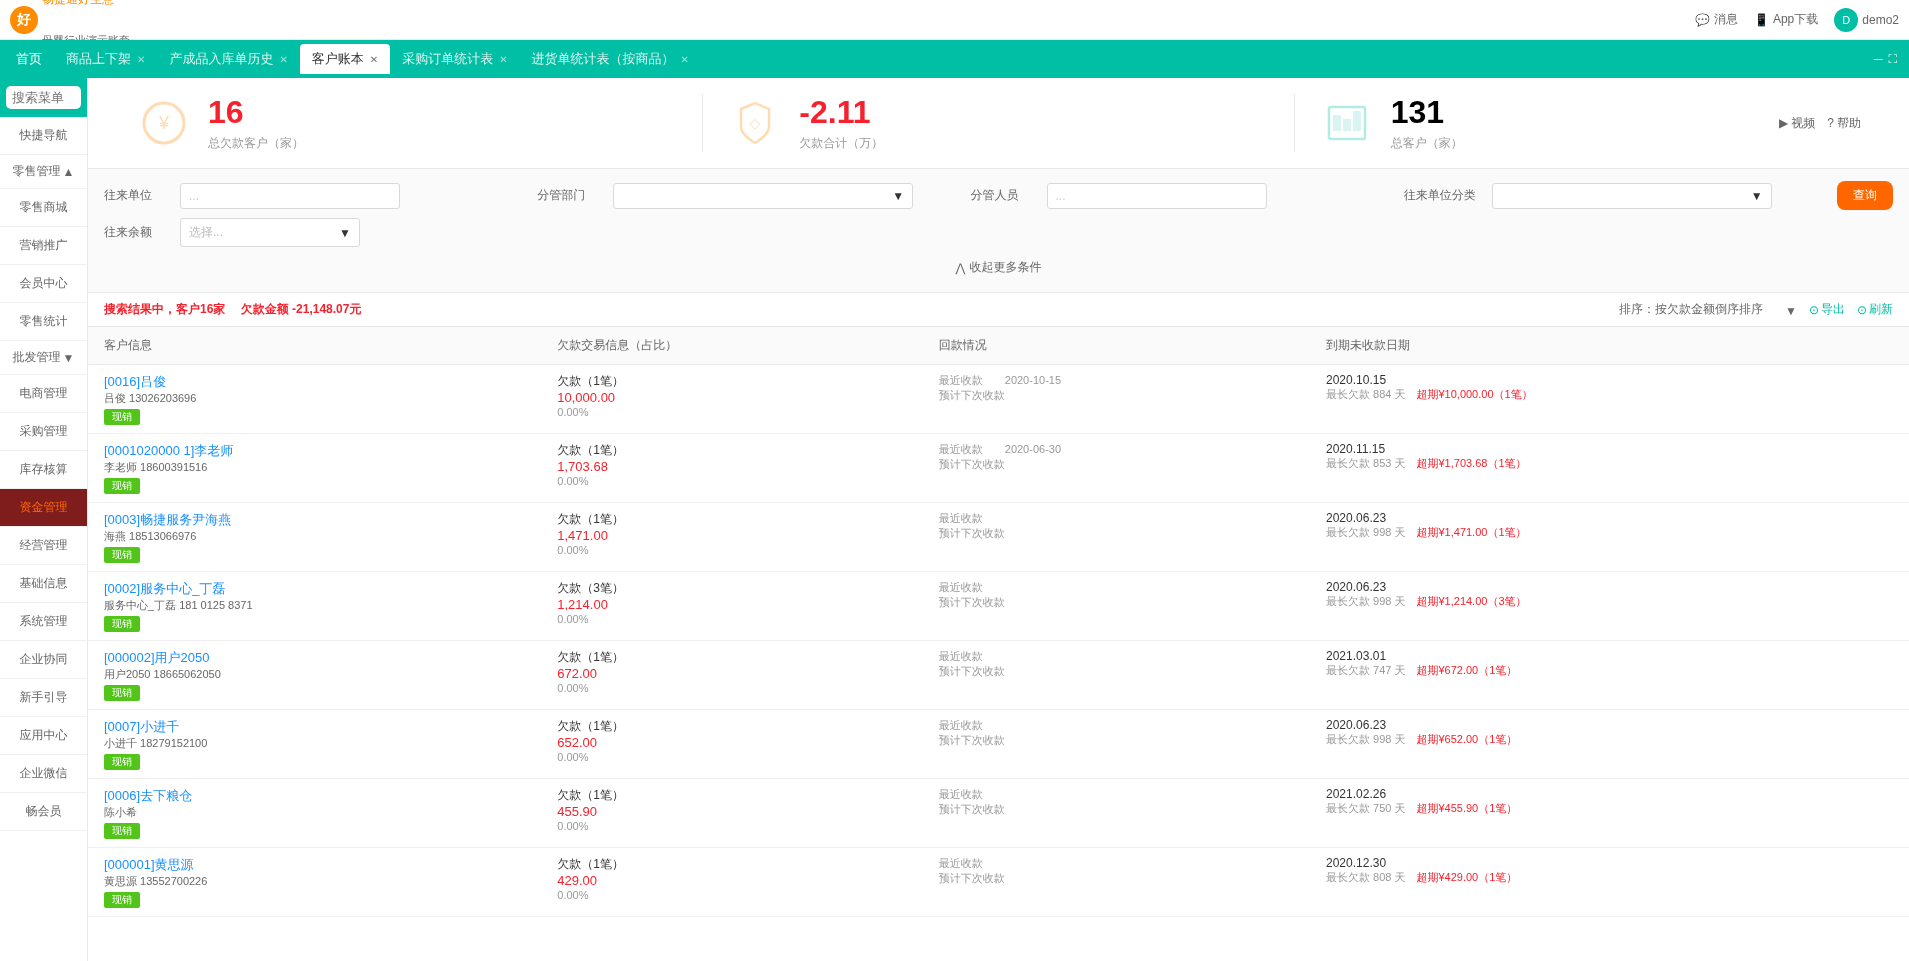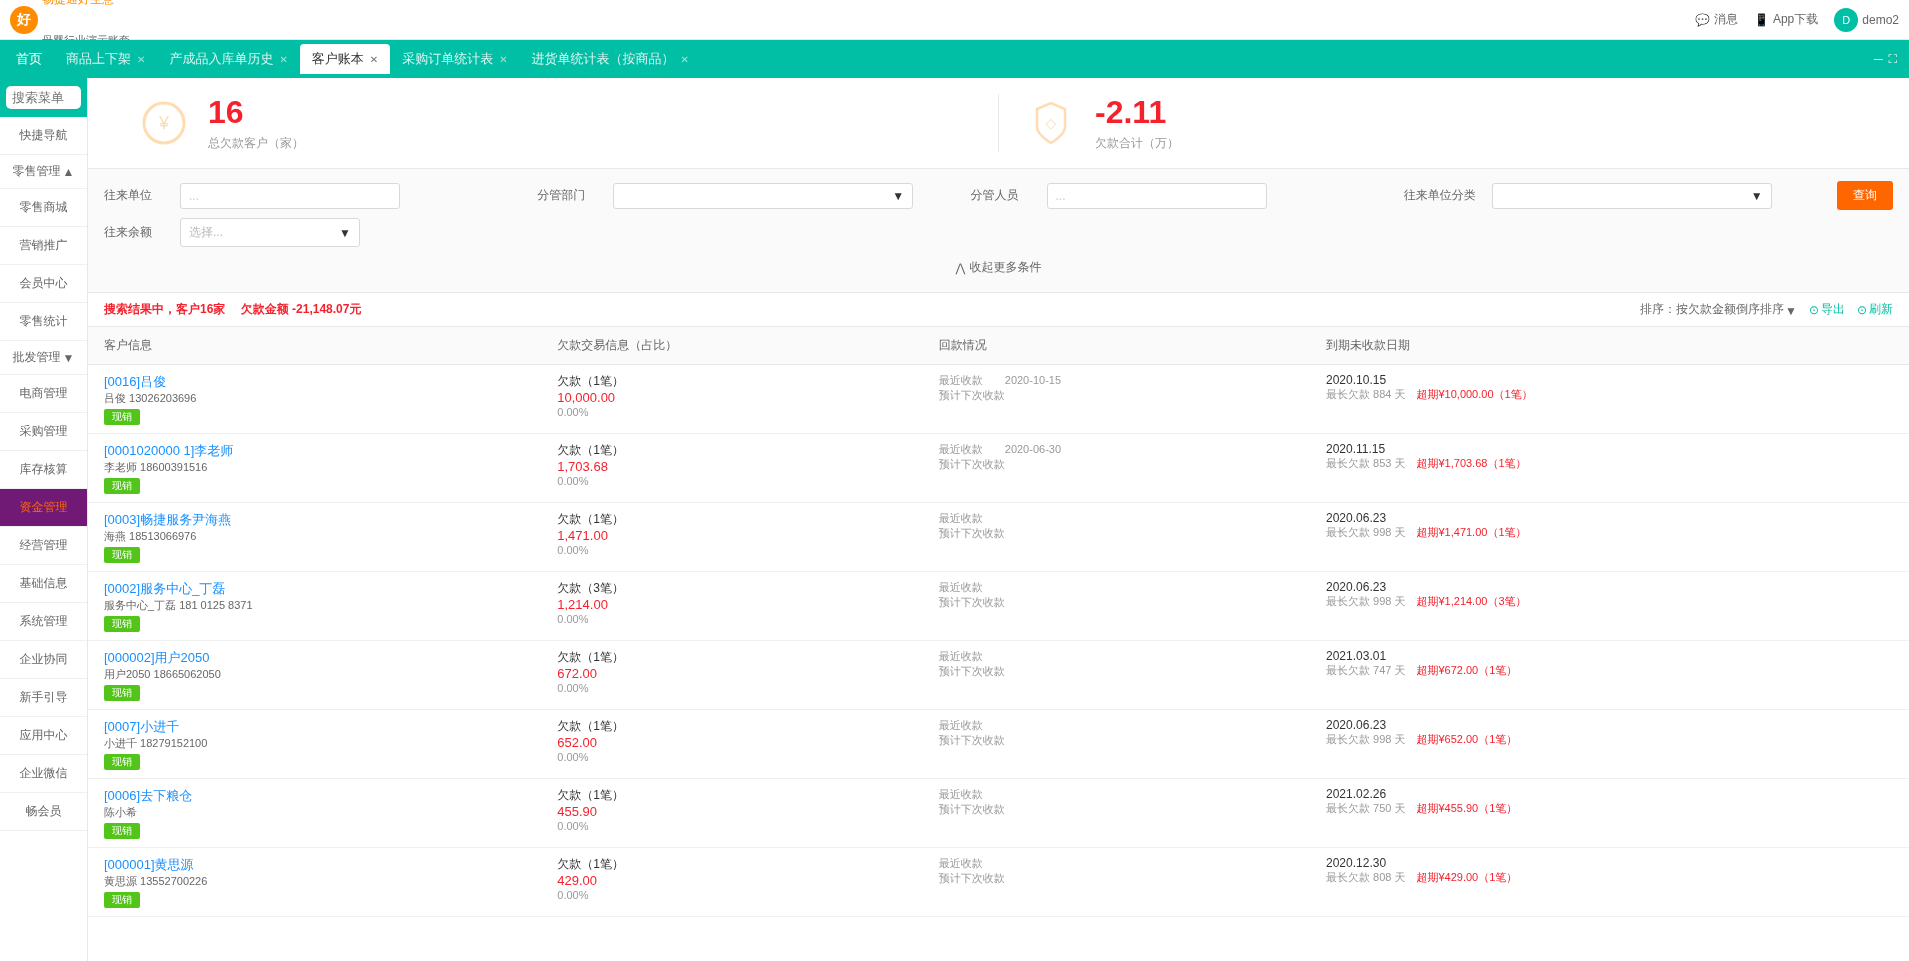--- a/index.html
+++ b/index.html
@@ -25,21 +25,21 @@
     .nav-tabs-right { margin-left: auto; display: flex; gap: 6px; color: white; padding-right: 8px; }
 
     
     .main-content { display: flex; flex: 1; overflow: hidden; }
 
     
     .sidebar { width: 88px; background: #fff; display: flex; flex-direction: column; border-right: 1px solid #e8e8e8; overflow-y: auto; }
     .sidebar-search { padding: 8px 6px; background: #00bfa5; }
     .sidebar-search input { width: 100%; border: none; border-radius: 5px; padding: 4px 6px; font-size: 13px; outline: none; }
     .sidebar-item { padding: 10px 0; text-align: center; cursor: pointer; color: #666; font-size: 12px; border-bottom: 1px solid #f0f0f0; }
-    .sidebar-item.active { background: #701a75; color: #ff6600; }
+    .sidebar-item.active { background: #7f1d1d; color: #ff6600; }
     .sidebar-nav-label { display: flex; align-items: center; justify-content: center; gap: 2px; font-size: 12px; padding: 8px 4px; cursor: pointer; color: #666; border-bottom: 1px solid #f0f0f0; }
 
     
     .page-area { flex: 1; display: flex; flex-direction: column; overflow: hidden; }
 
     
     .stats-row { display: flex; background: #fff; border-bottom: 1px solid #e8e8e8; padding: 16px 24px; gap: 0; }
     .stat-card { display: flex; align-items: center; gap: 16px; flex: 1; padding: 0 24px; border-right: 1px solid #e8e8e8; }
     .stat-card:last-child { border-right: none; }
     .stat-icon { width: 56px; height: 56px; display: flex; align-items: center; justify-content: center; opacity: 0.3; }
@@ -53,28 +53,28 @@
     .stat-card-right { margin-left: auto; display: flex; gap: 12px; align-items: flex-start; font-size: 12px; color: #666; }
 
     
     .filter-area { background: #fafafa; padding: 12px 16px; border-bottom: 1px solid #e8e8e8; }
     .filter-row { display: flex; align-items: center; gap: 12px; margin-bottom: 8px; }
     .filter-item { display: flex; align-items: center; gap: 16px; flex: 1; }
     .filter-label { font-size: 12px; color: #666; white-space: nowrap; min-width: 60px; }
     .filter-input { flex: 1; border: 1px solid #d9d9d9; border-radius: 3px; padding: 5px 8px; font-size: 12px; background: #fff; display: flex; align-items: center; justify-content: space-between; cursor: pointer; min-width: 120px; max-width: 220px; }
     .filter-select { flex: 1; border: 1px solid #d9d9d9; border-radius: 3px; padding: 5px 8px; font-size: 12px; background: #fff; display: flex; align-items: center; justify-content: space-between; cursor: pointer; min-width: 120px; max-width: 220px; }
     .collapse-row { display: flex; justify-content: center; align-items: center; gap: 4px; color: #666; cursor: pointer; font-size: 12px; padding: 4px 0; }
-    .search-btn { background: #ff6600; color: white; border: none; border-radius: 3px; padding: 6px 16px; cursor: pointer; font-size: 12px; white-space: nowrap; }
+    .search-btn { background: #ff6600; color: white; border: none; border-radius: 8px; padding: 6px 16px; cursor: pointer; font-size: 12px; white-space: nowrap; }
 
     
     .table-header-row { background: #fff; padding: 8px 16px; display: flex; align-items: center; justify-content: space-between; border-bottom: 1px solid #e8e8e8; }
     .table-summary { font-size: 12px; color: #333; }
     .table-summary span { color: #f5222d; font-weight: bold; }
     .table-actions { display: flex; align-items: center; gap: 12px; font-size: 12px; color: #666; }
-    .table-sort { display: flex; align-items: flex-end; gap: 1px; cursor: pointer; }
+    .table-sort { display: flex; align-items: flex-end; gap: 22px; cursor: pointer; }
     .btn-export { color: #00bfa5; cursor: pointer; display: flex; align-items: center; gap: 2px; }
     .btn-refresh { color: #00bfa5; cursor: pointer; display: flex; align-items: center; gap: 2px; }
 
     
     .table-area { flex: 1; overflow-y: auto; background: #fff; }
     .data-table { width: 100%; border-collapse: collapse; }
     .data-table th { background: #fafafa; padding: 10px 16px; text-align: left; font-weight: 500; color: #666; font-size: 12px; border-bottom: 1px solid #e8e8e8; }
     .data-table td { padding: 8px 16px; border-bottom: 1px solid #f0f0f0; font-size: 12px; vertical-align: top; }
     .customer-name { color: #1890ff; cursor: pointer; font-size: 13px; }
     .customer-phone { color: #666; font-size: 11px; }
@@ -243,20 +243,44 @@
               <path d="M10 10 L24 4 L38 10 L38 28 C38 36 24 44 24 44 C24 44 10 36 10 28 Z" stroke="#ff8c00" stroke-width="2.5" fill="none"></path>
               <text x="24" y="29" text-anchor="middle" font-size="14" fill="#ff8c00">◇</text>
             </svg>
           </div>
           <div class="stat-info">
             <span class="stat-value negative">-2.11</span>
             <span class="stat-label">欠款合计（万）</span>
           </div>
         </div>
 
+        <div class="stat-card">
+          <div class="stat-icon">
+            <svg viewBox="0 0 48 48" fill="none" xmlns="http://www.w3.org/2000/svg">
+              <rect x="6" y="8" width="36" height="32" rx="2" stroke="#00bfa5" stroke-width="2.5" fill="none"></rect>
+              <rect x="10" y="16" width="8" height="16" fill="#00bfa5" opacity="0.5"></rect>
+              <rect x="20" y="20" width="8" height="12" fill="#00bfa5" opacity="0.5"></rect>
+              <rect x="30" y="12" width="8" height="20" fill="#00bfa5" opacity="0.5"></rect>
+            </svg>
+          </div>
+          <div class="stat-info">
+            <span class="stat-value black">131</span>
+            <span class="stat-label">总客户（家）</span>
+          </div>
+          <div class="stat-card-right">
+            <span style="display:flex;align-items:center;gap:3px;cursor:pointer;color:#666;">
+              <span>▶</span>
+              <span>视频</span>
+            </span>
+            <span style="display:flex;align-items:center;gap:3px;cursor:pointer;color:#666;">
+              <span>?</span>
+              <span>帮助</span>
+            </span>
+          </div>
+        </div>
       </div>
 
       <div class="filter-area">
         <div class="filter-row">
           <div class="filter-item">
             <span class="filter-label">往来单位</span>
             <div class="filter-input">
               <span style="color:#ccc;">...</span>
             </div>
           </div>

